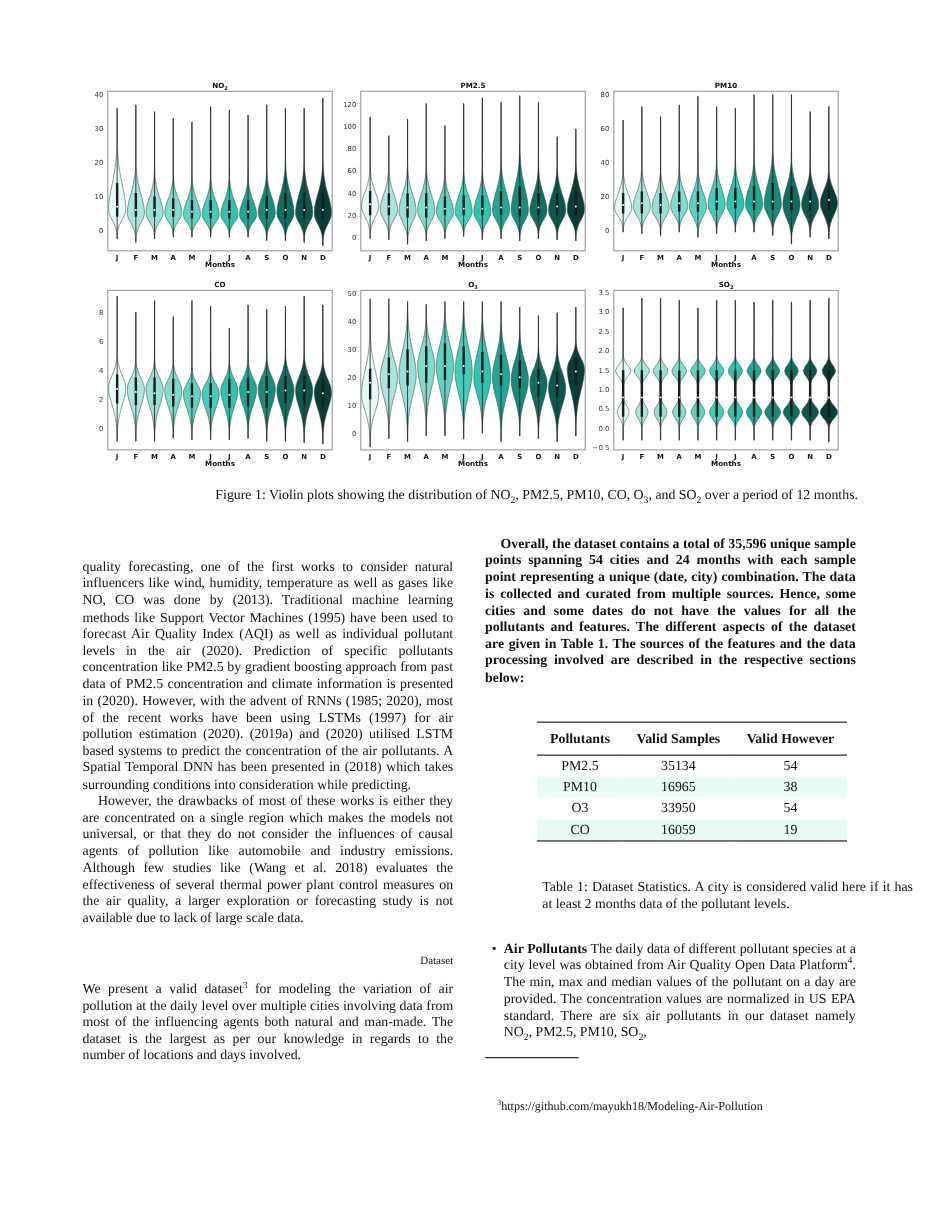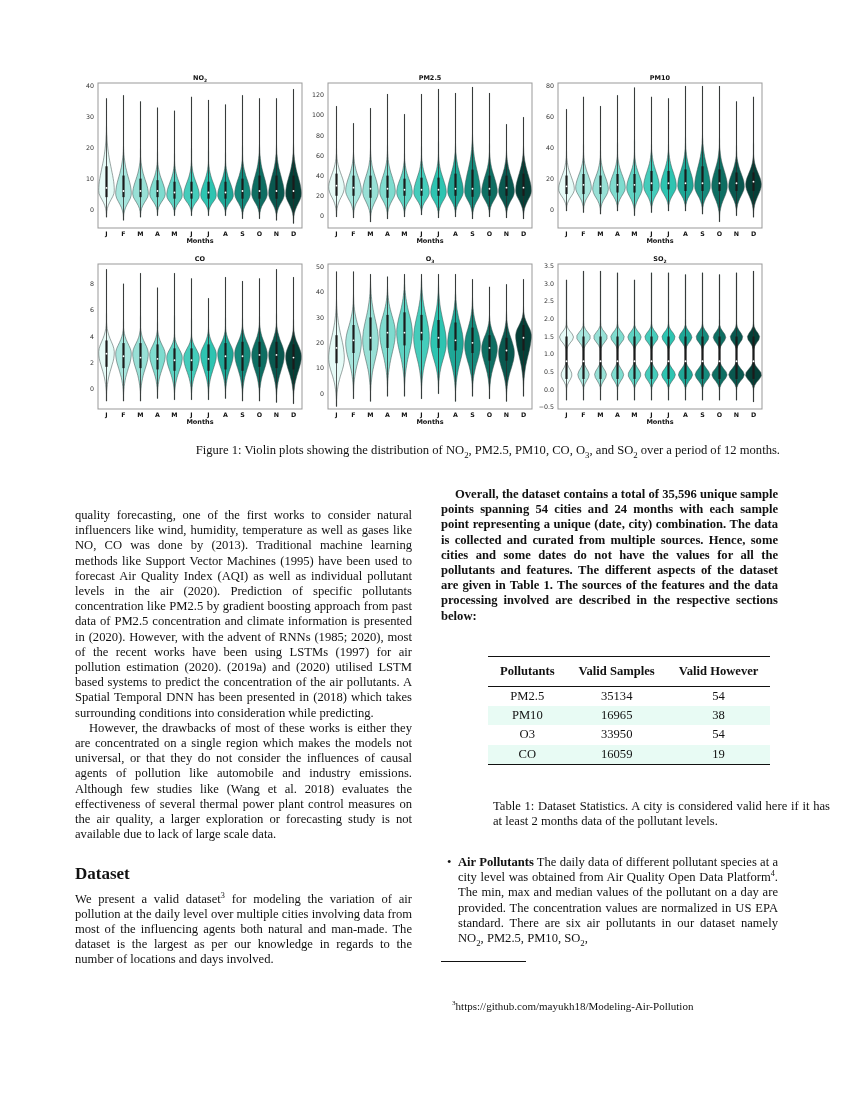--- a/index.html
+++ b/index.html
@@ -5,21 +5,21 @@
   html, body { margin:0; padding:0; background:#fff; }
   body { width:850px; height:1100px; position:relative; overflow:hidden; font-family:"Liberation Serif","DejaVu Serif",serif; color:#111; }
   .panel { position:absolute; }
   .panel svg { display:block; }
   .caption { position:absolute; left:70px; width:710px; top:443px; text-align:right; font-size:12.6px; }
   .col { position:absolute; width:337px; font-size:12.6px; line-height:15.2px; text-align:justify; hyphens:auto; }
   .col p { margin:0; }
   .col p.indent { text-indent:14px; }
   .left { left:75px; top:508px; }
   .right { left:441px; top:487px;font-weight:bold; }
-  .section-h { text-align:left; font-weight:bold; font-size:17px; margin:24px 0 10px 0; }
+  .section-h { text-align:right; font-weight:normal; font-size:10px; margin:24px 0 10px 0; }
   table.stats { border-collapse:collapse; margin:16px auto; font-size:12.6px; }
   table.stats th { font-weight:bold; padding:7px 12px 7px 12px; border-top:1.6px solid #111; border-bottom:1px solid #111; }
   table.stats td { text-align:center; padding:2.1px 12px; }
   table.stats tr.shade td { background:#e8fbf4; }
   table.stats tr.last td { border-bottom:1.6px solid #111; }
   .table-wrap { position:absolute; left:488px; top:640px; }
   .tcaption { position:absolute; left:461px; top:799px; width:337px; font-size:12.6px; line-height:15.2px; text-align:justify;margin-left:32px; }
   .bullet { position:absolute; left:447px; top:855px; width:331px; font-size:12.6px; line-height:15.2px; text-align:justify; }
   .bullet .dot { position:absolute; left:0; top:0; }
   .bullet .body { margin-left:11px; }

